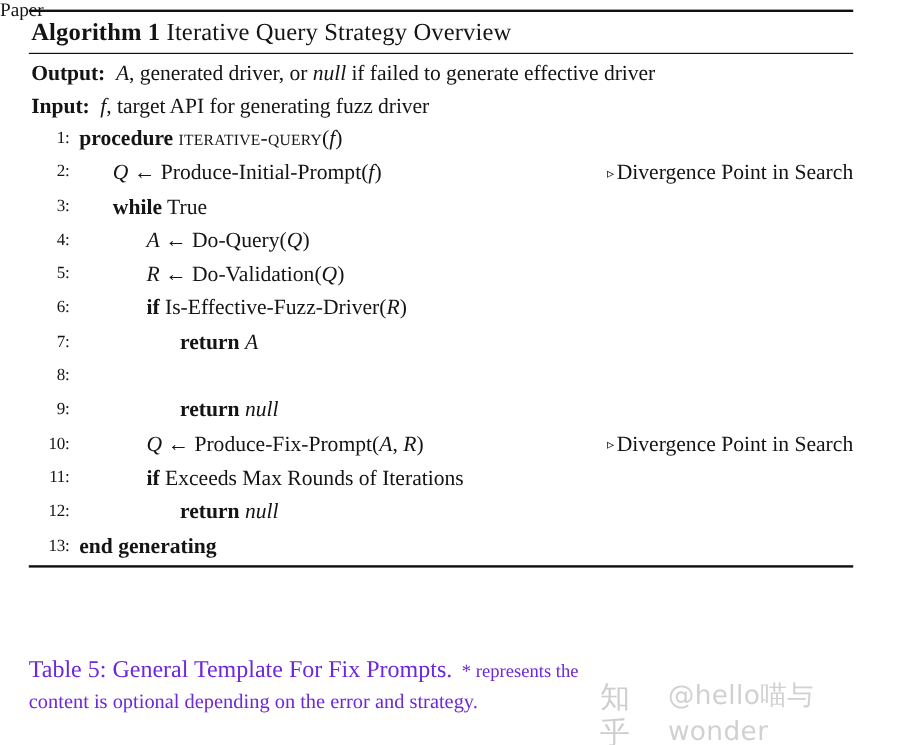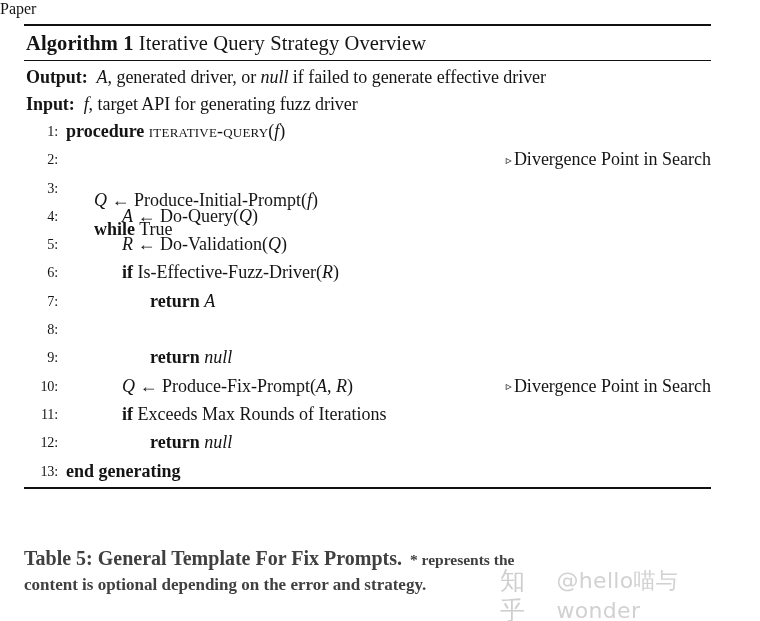--- a/index.html
+++ b/index.html
@@ -18,21 +18,21 @@
   .page {
     position: absolute;
     left: 0; top: 0;
     width: 760px; height: 621px;
   }
 
   
   .algorithm {
     position: absolute;
     left: 24px;
-    top: 24px;
+    top: 8px;
     width: 687px;
   }
   .rule-thick {
     height: 0;
     border-top: 2.2px solid #111111;
     width: 100%;
   }
   .rule-thin {
     height: 0;
     border-top: 1.4px solid #111111;
@@ -81,21 +81,21 @@
     line-height: 28.3px;
     letter-spacing: -0.2px;
   }
   .code-text {
     position: absolute;
     top: 0;
     left: 0;
     line-height: 28.3px;
   }
   .ind0 { padding-left: 42px; }
-  .ind1 { padding-left: 70px; margin-top: 41px; }
+  .ind1 { padding-left: 70px; }
   .ind2 { padding-left: 98px; }
   .ind3 { padding-left: 126px; }
 
   .kw { font-weight: bold; }
   .sc {
     font-variant: small-caps;
     font-size: 18px;
     letter-spacing: 0.2px;
   }
   .comment {
@@ -114,22 +114,22 @@
   .algo-bottom {
     margin-top: 2px;
   }
 
   
   .table-caption {
     position: absolute;
     left: 24px;
     top: 545px;
     width: 700px;
-    font-weight: bold;
-    color: #404040;
+    font-weight: normal;
+    color: #6d28d9;
   }
   .cap-line1 {
     font-size: 20px;
     line-height: 26px;
     white-space: nowrap;
   }
   .cap-title { font-size: 20px; }
   .cap-note {
     font-size: 15.5px;
     padding-left: 8px;

